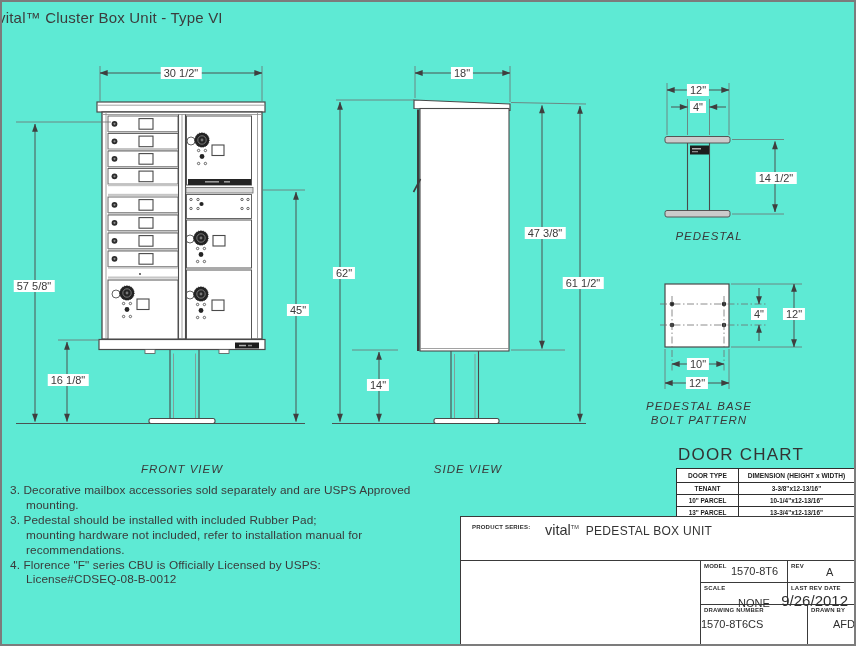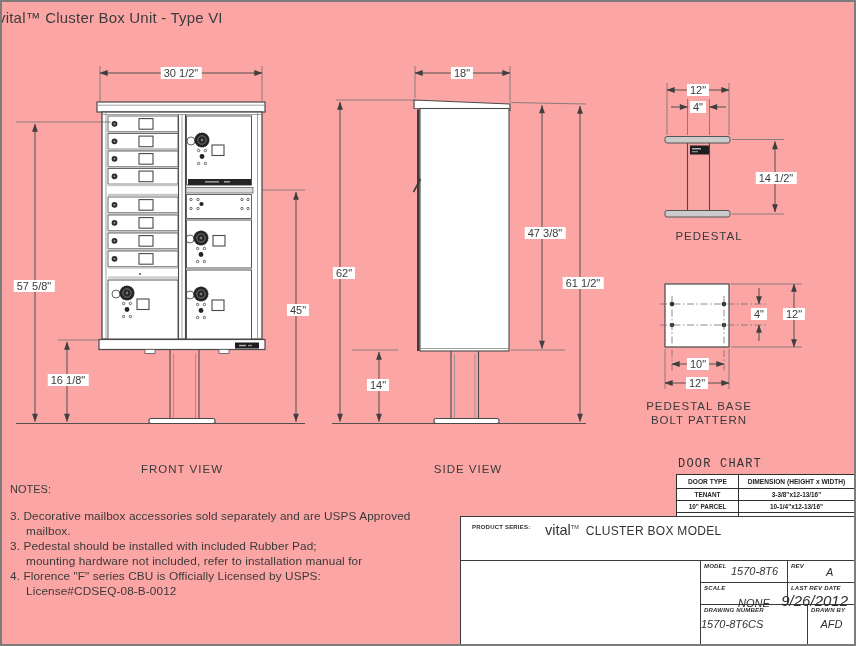--- a/index.html
+++ b/index.html
@@ -1,32 +1,32 @@
 <!DOCTYPE html>
 <html><head>
 <meta charset="utf-8">
 <style>
   html,body{margin:0;padding:0;background:#fff;}
-  .page{position:relative;width:856px;height:646px;background:#fca5a5;border:2px solid #7c7c7c;
+  .page{position:relative;width:856px;height:646px;background:#5eead4;border:2px solid #7c7c7c;
         box-sizing:border-box;overflow:hidden;font-family:"Liberation Sans",sans-serif;color:#3a3a3a;}
   .page-title{position:absolute;left:-4px;top:7px;font-size:15px;letter-spacing:.2px;color:#3c3c3c;white-space:nowrap;}
   svg.draw{position:absolute;left:0;top:0;}
   .ln{stroke:#4a4a4a;fill:none;stroke-width:1.1;}
   .lt{stroke:#8a8a8a;fill:none;stroke-width:.8;}
   .dim{stroke:#4a4a4a;fill:none;stroke-width:.95;}
   .ext{stroke:#6e6e6e;fill:none;stroke-width:.8;}
   .dd{stroke:#6e6e6e;fill:none;stroke-width:.8;stroke-dasharray:7 2.5 1.5 2.5;}
   .grayfill{fill:#cbcbcb;stroke:#555;stroke-width:1;}
   .lbl{position:absolute;transform:translate(-50%,-50%);font-size:11px;background:#fff;
        padding:0 3px;white-space:nowrap;color:#3b3b3b;}
   .vlbl{position:absolute;transform:translate(-50%,-50%);font-size:11.5px;letter-spacing:1px;
-        white-space:nowrap;color:#3a3a3a;}
+        white-space:nowrap;color:#3a3a3a;font-style:italic;}
   
   .doorchart{position:absolute;left:674px;top:443px;width:180px;}
-  .dc-title{font-size:12px;letter-spacing:1.2px;color:#333;margin:12px 0 3px 2px;font-family:Liberation Mono, monospace;}
+  .dc-title{font-size:17px;letter-spacing:1.2px;color:#333;margin:0 0 3px 2px;}
   .dc-table{display:grid;grid-template-columns:62px 115px;border:1.2px solid #2e2e2e;background:#fff;}
   .dc-h,.dc-c{border-right:1px solid #2e2e2e;border-bottom:1px solid #2e2e2e;display:flex;
       align-items:center;justify-content:center;font-size:6.4px;font-weight:bold;color:#222;
       height:11px;white-space:nowrap;overflow:hidden;}
   .dc-h{height:13px;font-size:6.6px;}
   .dc-h:nth-child(2n),.dc-c:nth-child(2n){border-right:none;}
   .dc-h:nth-last-child(-n+2),.dc-c:nth-last-child(-n+2){border-bottom:none;}
   .dc-table .dc-c:nth-last-child(1),.dc-table .dc-c:nth-last-child(2){border-bottom:none;}
   
   .notes{position:absolute;left:8px;top:481px;width:455px;color:#3a3a3a;}
@@ -39,35 +39,35 @@
   .tb-top{position:relative;height:43px;border-bottom:1.4px solid #3a3a3a;}
   .tb-slabel{font-size:6px;font-weight:bold;letter-spacing:.2px;color:#2d2d2d;white-space:nowrap;}
   .tb-top .tb-slabel{position:absolute;left:11px;top:7px;}
   .tb-brand{position:absolute;left:84px;top:4px;white-space:nowrap;}
   .tb-brand-name{font-size:14.5px;color:#333;}
   .tb-tm{font-size:5.5px;vertical-align:super;color:#333;}
   .tb-series{font-size:12px;color:#333;margin-left:7px;letter-spacing:.3px;}
   .tb-bottom{display:flex;height:85px;}
   .tb-empty{width:239px;border-right:1.4px solid #3a3a3a;}
   .tb-grid{flex:1;display:flex;flex-direction:column;}
-  .tb-row{display:flex;height:21px;border-bottom:1.4px solid #3a3a3a;font-style:italic;}
+  .tb-row{display:flex;height:21px;border-bottom:1.4px solid #3a3a3a;}
   .tb-row:last-child{flex:1;border-bottom:none;}
   .tb-cell{position:relative;box-sizing:border-box;}
   .tb-cell .tb-slabel{position:absolute;left:3px;top:2px;}
   .tb-bl{border-right:1.4px solid #3a3a3a;}
   .tb-model,.tb-scale{width:87px;}
   .tb-dn{width:107px;}
   .tb-rev,.tb-lrd,.tb-db{flex:1;}
   .tb-val{position:absolute;font-size:11px;color:#2f2f2f;white-space:nowrap;}
   .tb-val-model{left:30px;top:4px;}
   .tb-val-rev{left:38px;top:5px;}
   .tb-val-scale{left:37px;top:14px;}
   .tb-val-sm{position:absolute;font-size:15px;color:#2f2f2f;right:7px;top:9px;white-space:nowrap;}
   .tb-val-dn{left:0;right:0;top:13px;text-align:left;}
-  .tb-val-db{left:0;right:0;top:13px;text-align:center;}
+  .tb-val-db{left:0;right:0;top:13px;text-align:right;}
 </style>
 </head>
 <body>
 
 <div class="page">
 
   <div class="page-title">vital™ Cluster Box Unit - Type VI</div>
 
   <svg class="draw" width="856" height="646" viewBox="0 0 856 646">
     <defs>
@@ -282,33 +282,33 @@
       <div class="dc-c">10" PARCEL</div>
       <div class="dc-c">10-1/4"x12-13/16"</div>
       <div class="dc-c">13" PARCEL</div>
       <div class="dc-c">13-3/4"x12-13/16"</div>
       <div class="dc-c">OUTGOING SLOT</div>
       <div class="dc-c">3/4"x11-3/4"</div>
     </div>
   </div>
 
   <div class="notes">
-    <div class="notes-heading">NOTES:</div>
     <div class="note-line">3. Decorative mailbox accessories sold separately and are USPS Approved</div>
-    <div class="note-line note-indent">mailbox.</div>
+    <div class="note-line note-indent">mounting.</div>
     <div class="note-line">3. Pedestal should be installed with included Rubber Pad;</div>
     <div class="note-line note-indent">mounting hardware not included, refer to installation manual for</div>
+    <div class="note-line note-indent">recommendations.</div>
     <div class="note-line">4. Florence "F" series CBU is Officially Licensed by USPS:</div>
     <div class="note-line note-indent">License#CDSEQ-08-B-0012</div>
   </div>
 
   <div class="tblock">
     <div class="tb-top">
       <span class="tb-slabel">PRODUCT SERIES:</span>
-      <span class="tb-brand"><span class="tb-brand-name">vital</span><sup class="tb-tm">TM</sup><span class="tb-series">CLUSTER BOX MODEL</span></span>
+      <span class="tb-brand"><span class="tb-brand-name">vital</span><sup class="tb-tm">TM</sup><span class="tb-series">PEDESTAL BOX UNIT</span></span>
     </div>
     <div class="tb-bottom">
       <div class="tb-empty"></div>
       <div class="tb-grid">
         <div class="tb-row">
           <div class="tb-cell tb-model tb-bl">
             <span class="tb-slabel">MODEL</span>
             <span class="tb-val tb-val-model">1570-8T6</span>
           </div>
           <div class="tb-cell tb-rev">

